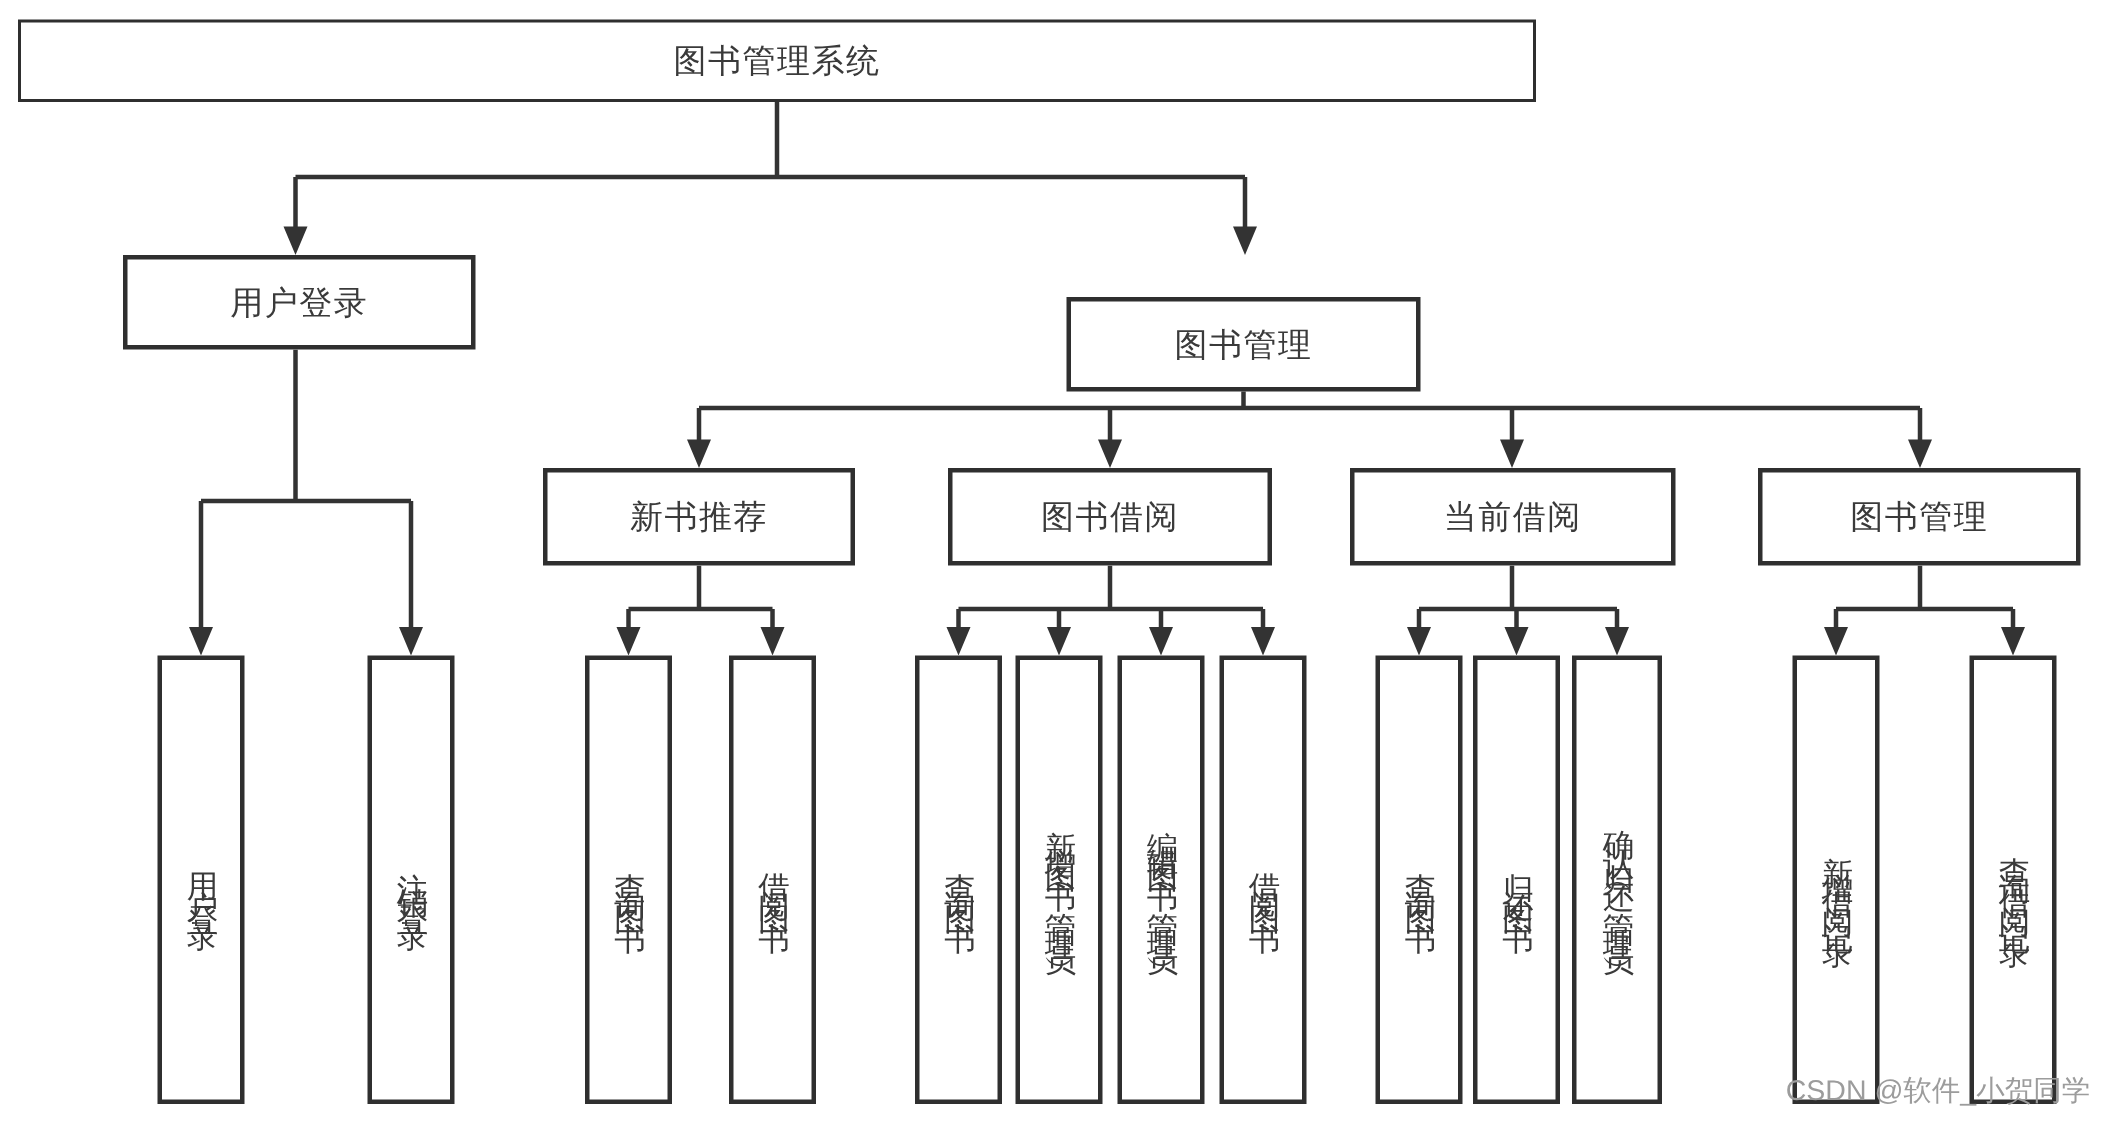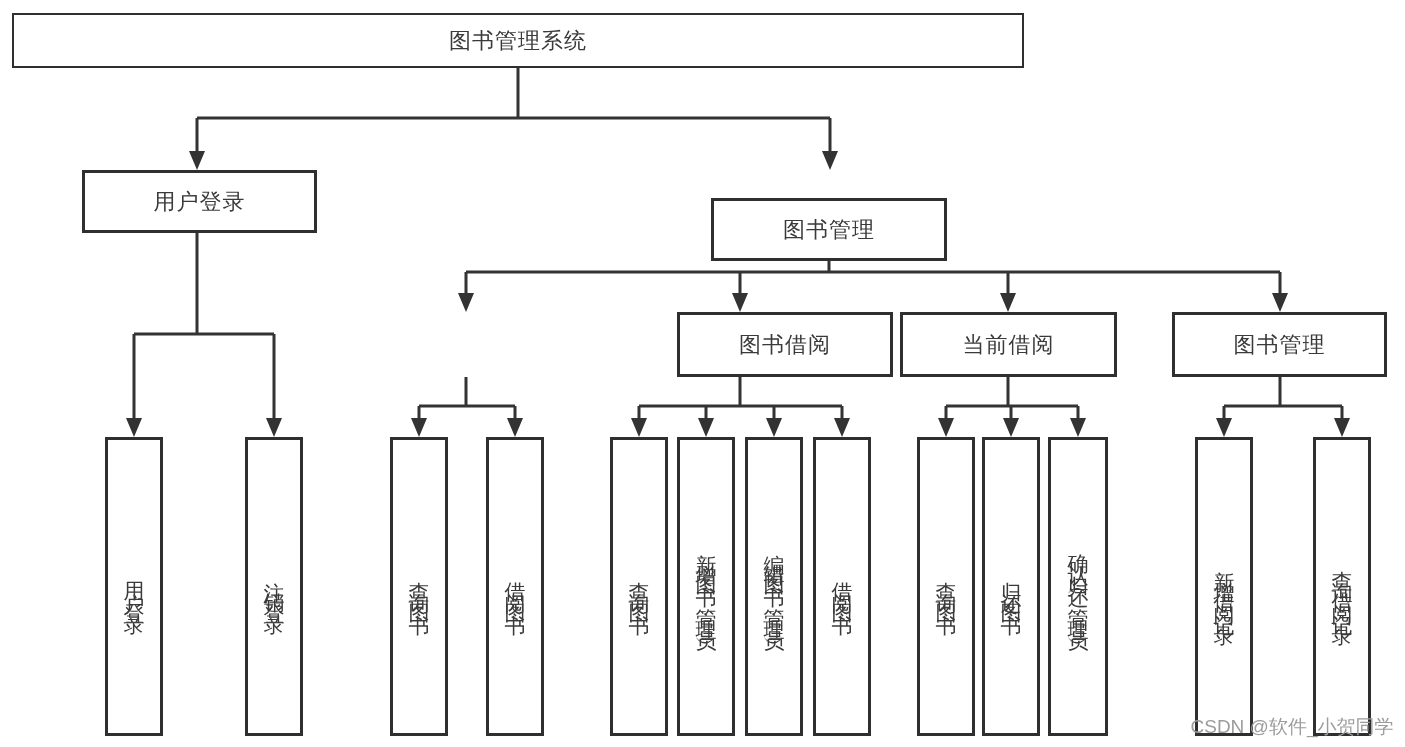--- a/index.html
+++ b/index.html
@@ -113,21 +113,24 @@
     <span class="lbl">图书管理系统</span>
   </div>
 
   <div class="node branch" style="left:82px; top:170px; width:235px; height:63px;">
     <span class="lbl">用户登录</span>
   </div>
   <div class="node branch" style="left:711px; top:170px; width:236px; height:63px;margin-top:28px;">
     <span class="lbl">图书管理</span>
   </div>
 
-  <div class="node branch" style="left:632px; top:312px; width:216px; height:65px;margin-left:45px;">
+  <div class="node branch" style="left:362px; top:312px; width:208px; height:65px;">
+    <span class="lbl">新书推荐</span>
+  </div>
+  <div class="node branch" style="left:632px; top:312px; width:216px; height:65px;">
     <span class="lbl">图书借阅</span>
   </div>
   <div class="node branch" style="left:900px; top:312px; width:217px; height:65px;">
     <span class="lbl">当前借阅</span>
   </div>
   <div class="node branch" style="left:1172px; top:312px; width:215px; height:65px;">
     <span class="lbl">图书管理</span>
   </div>
 
   <div class="node leaf" style="left:105px; top:437px; width:58px; height:299px;">

